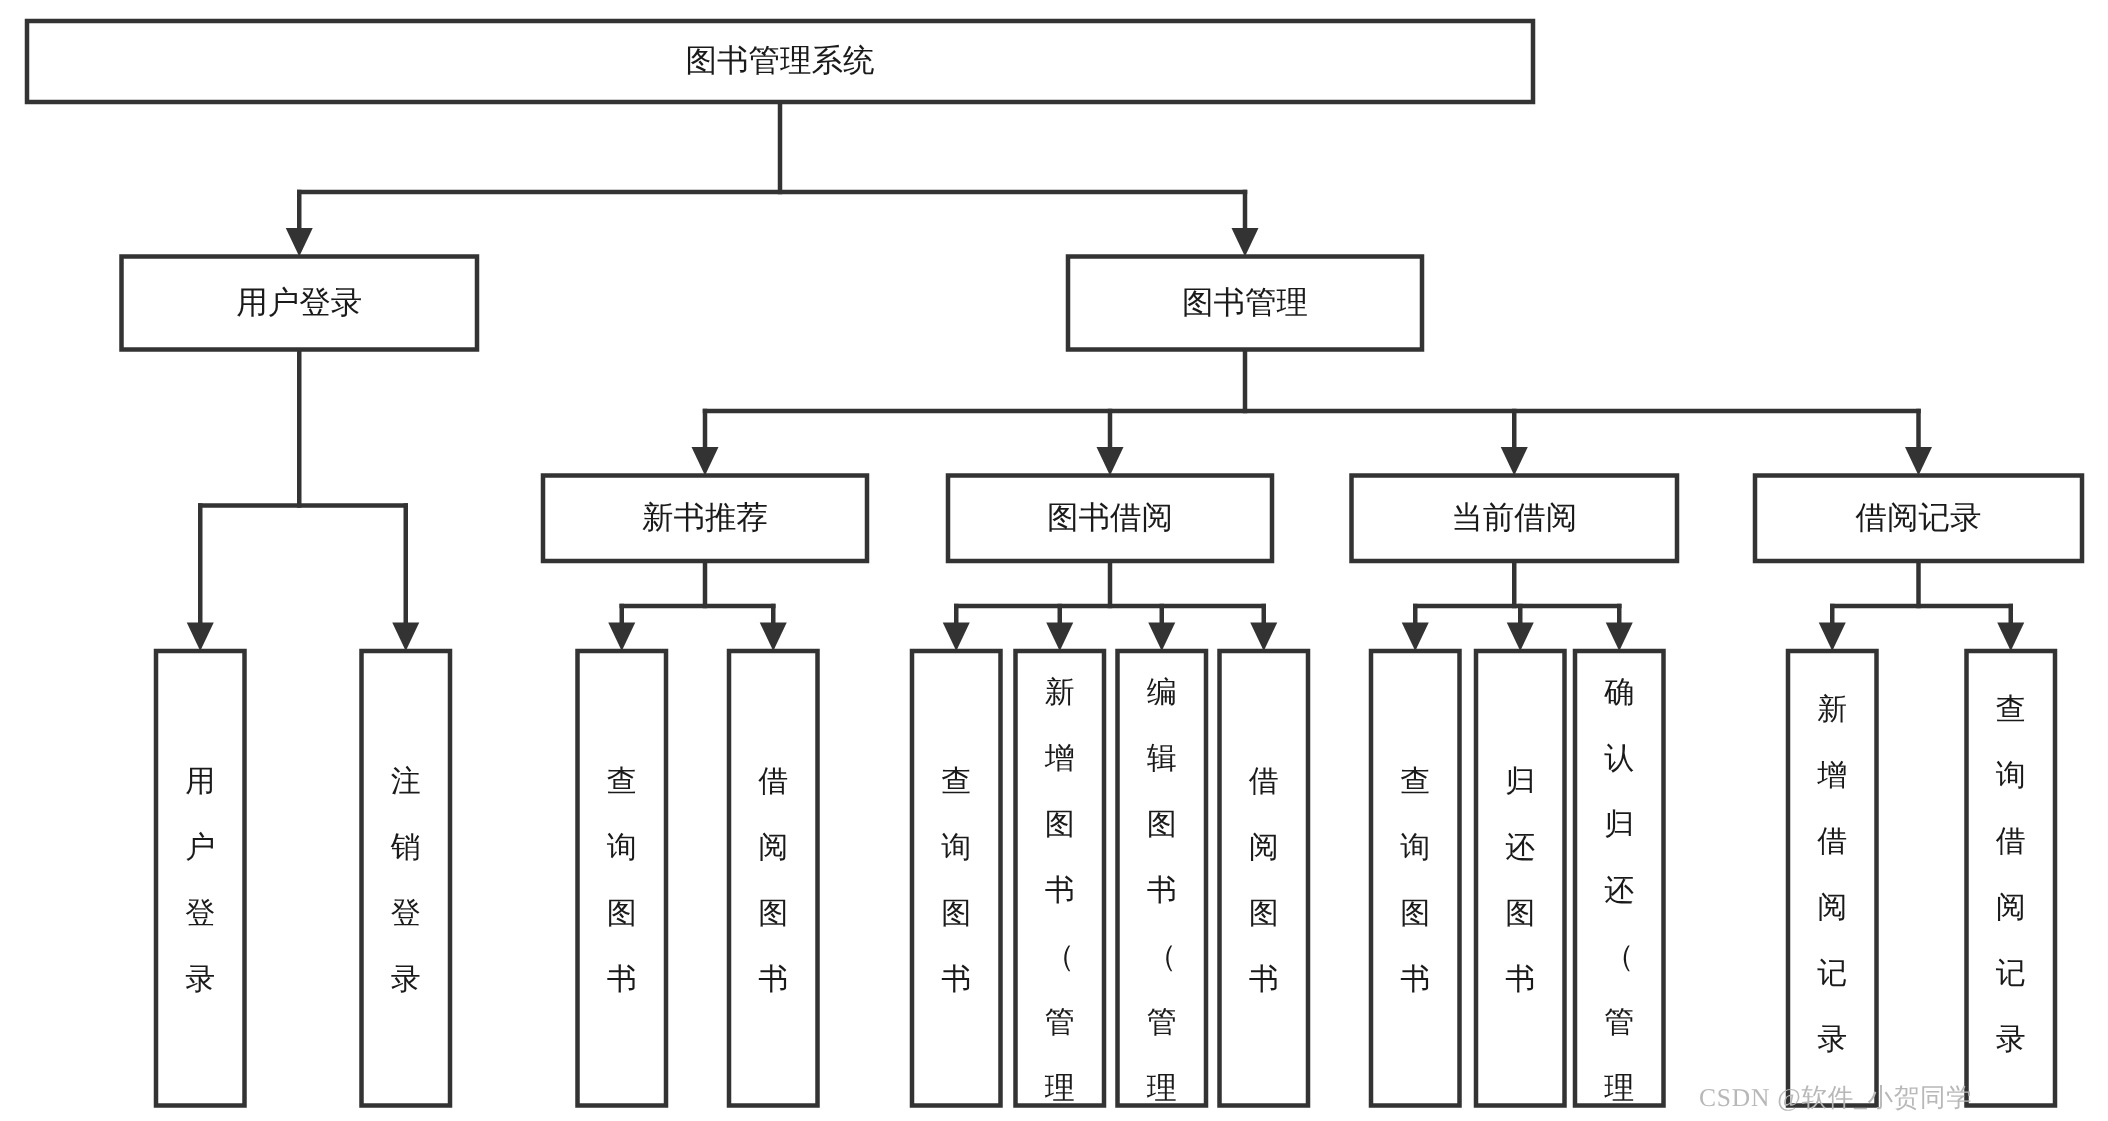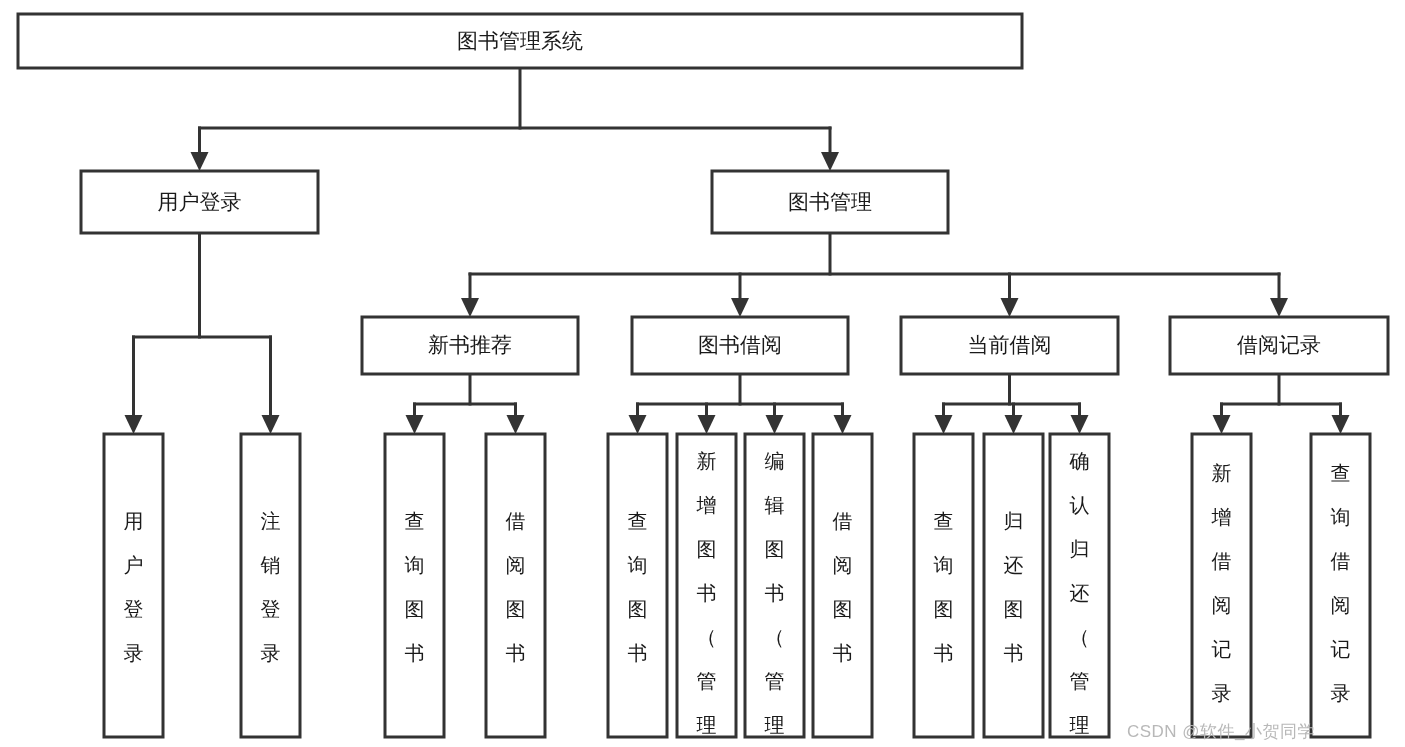--- a/index.html
+++ b/index.html
@@ -17,21 +17,21 @@
     font-family:"Liberation Sans","DejaVu Sans",sans-serif;
     font-size:21px;fill:#1a1a1a;text-anchor:middle;
     dominant-baseline:middle;
   }
   .leaf-label{
     font-family:"Liberation Sans","DejaVu Sans",sans-serif;
     font-size:20px;fill:#1a1a1a;text-anchor:middle;
   }
   .watermark{
     position:absolute;right:8px;bottom:4px;
-    font-family:Liberation Sans, sans-serif;
+    font-family:Liberation Serif, serif;
     font-size:17px;color:#b8b8b8;white-space:nowrap;
     letter-spacing:0.5px;
   }
 </style>
 </head>
 <body>
 
 <div id="diagram-root">
   <svg id="tree" viewBox="0 0 1405 747">
     <defs></defs>

